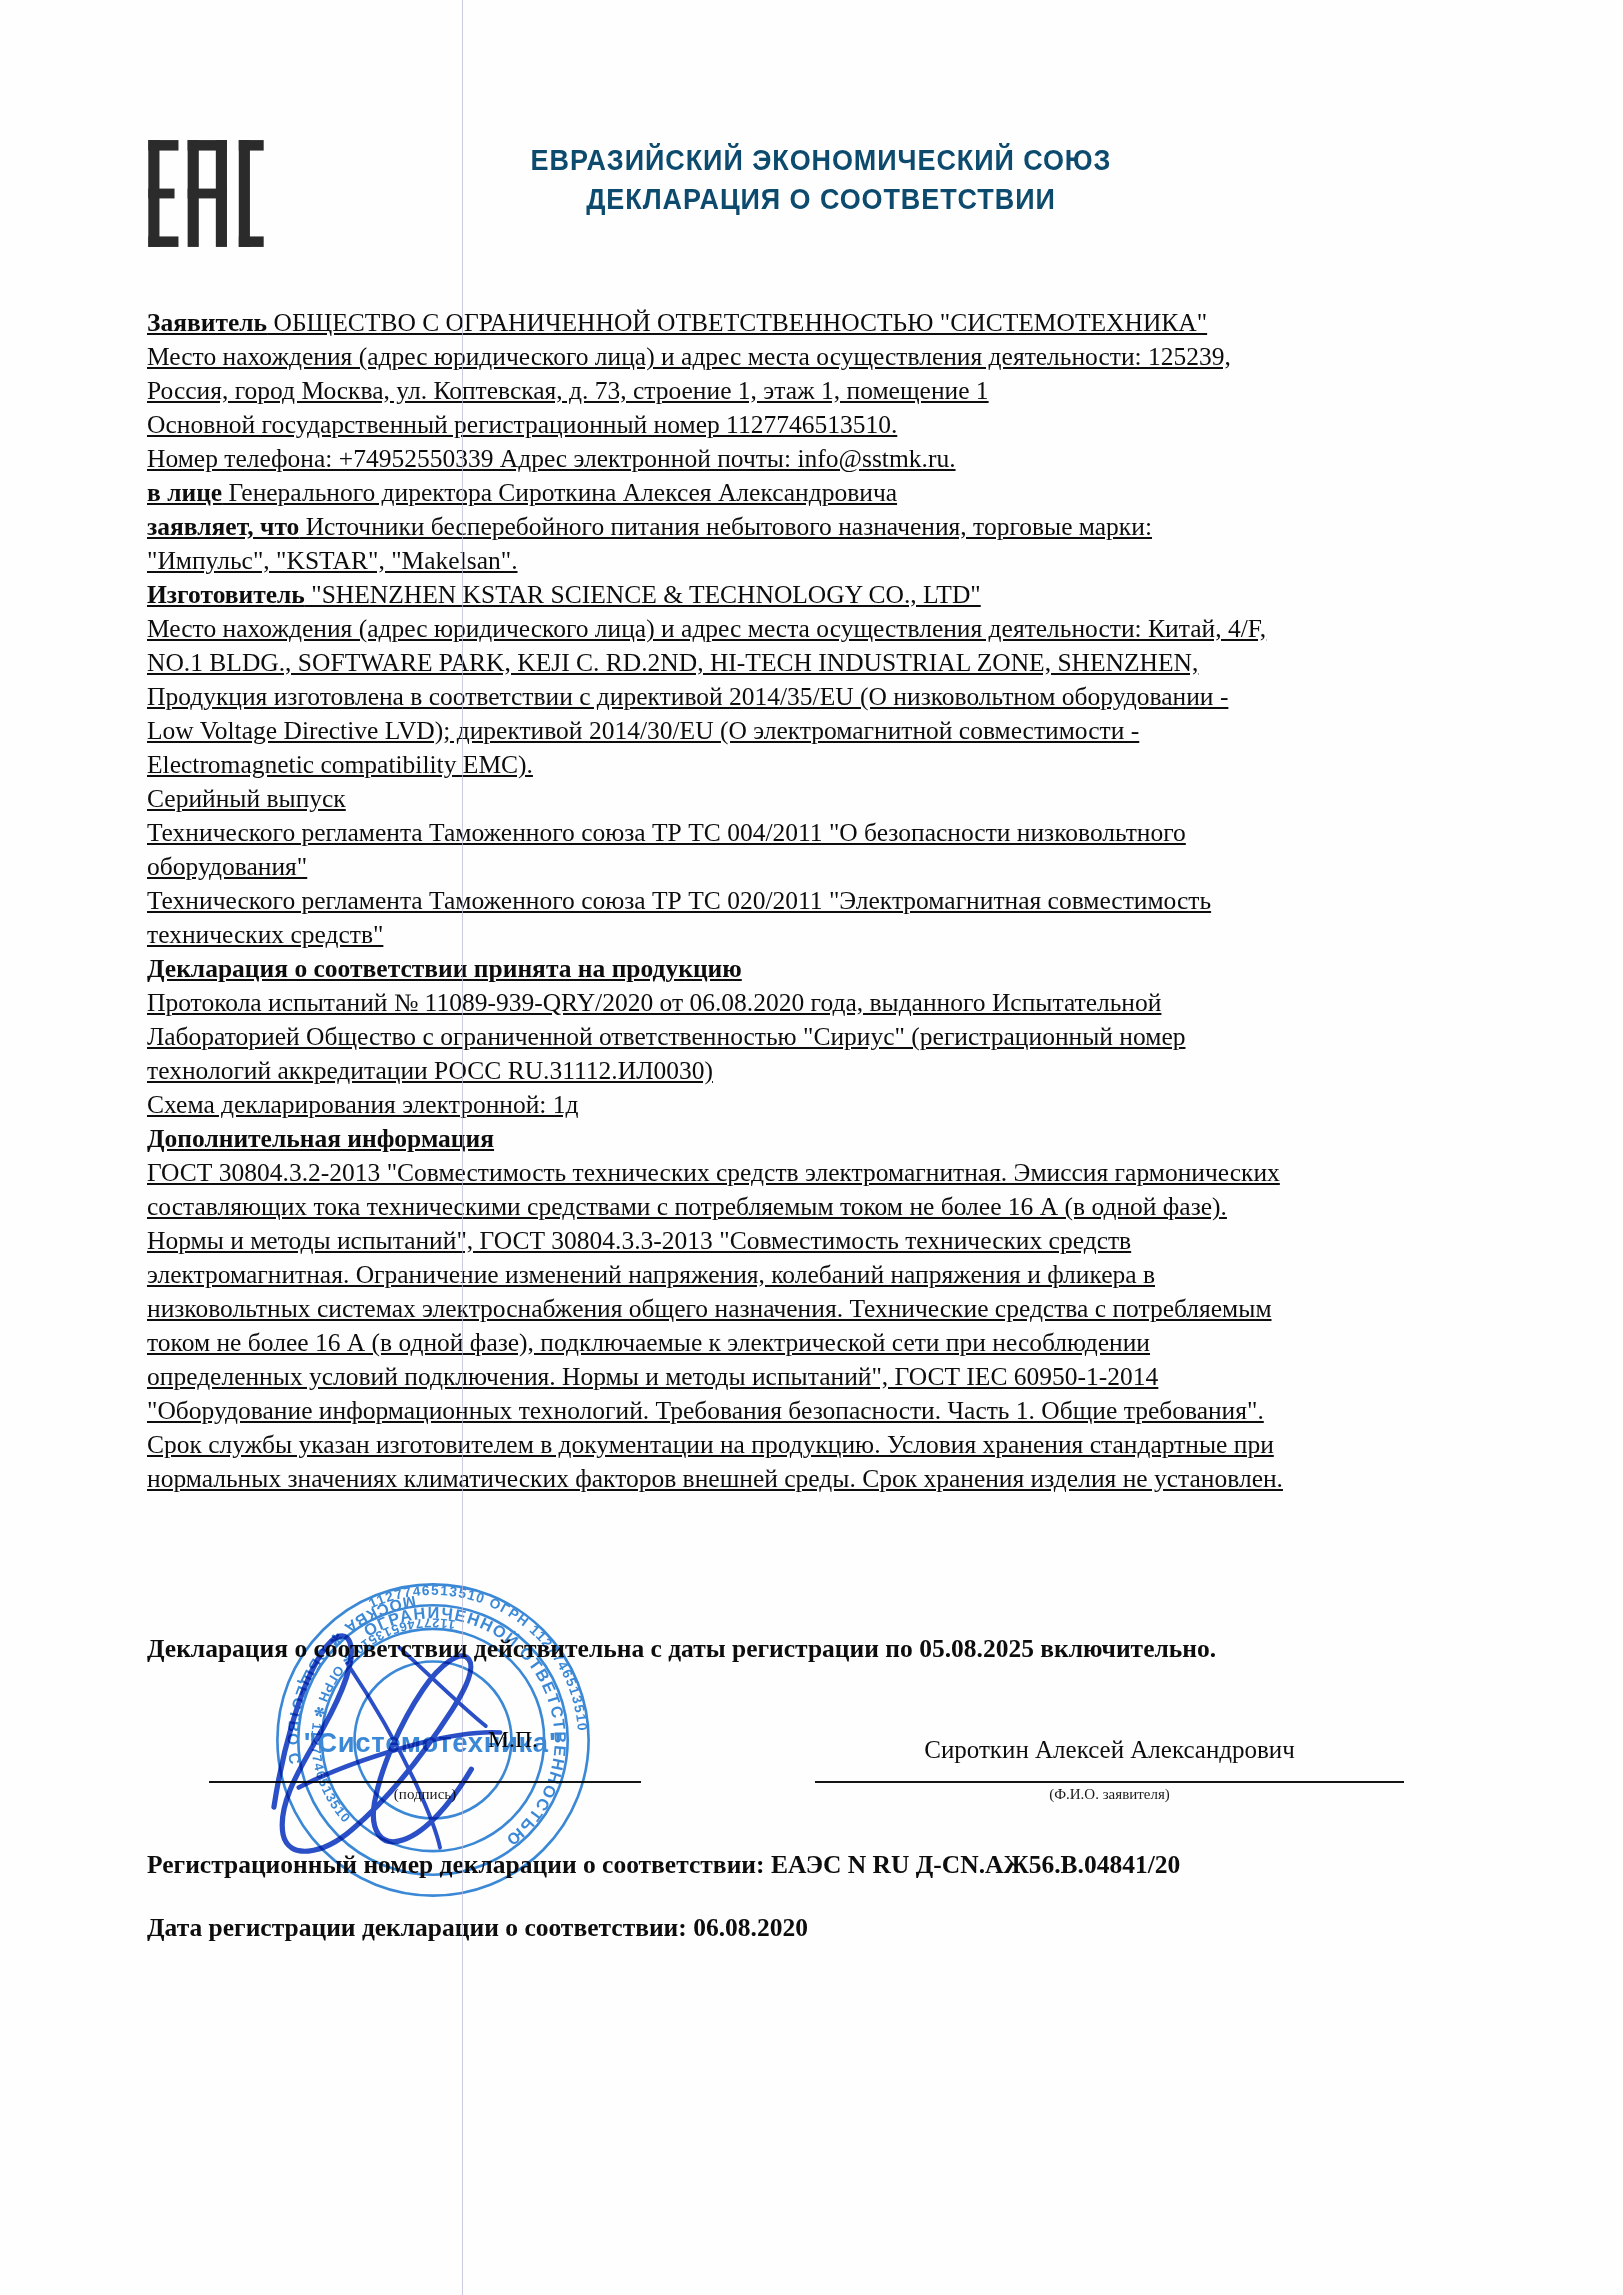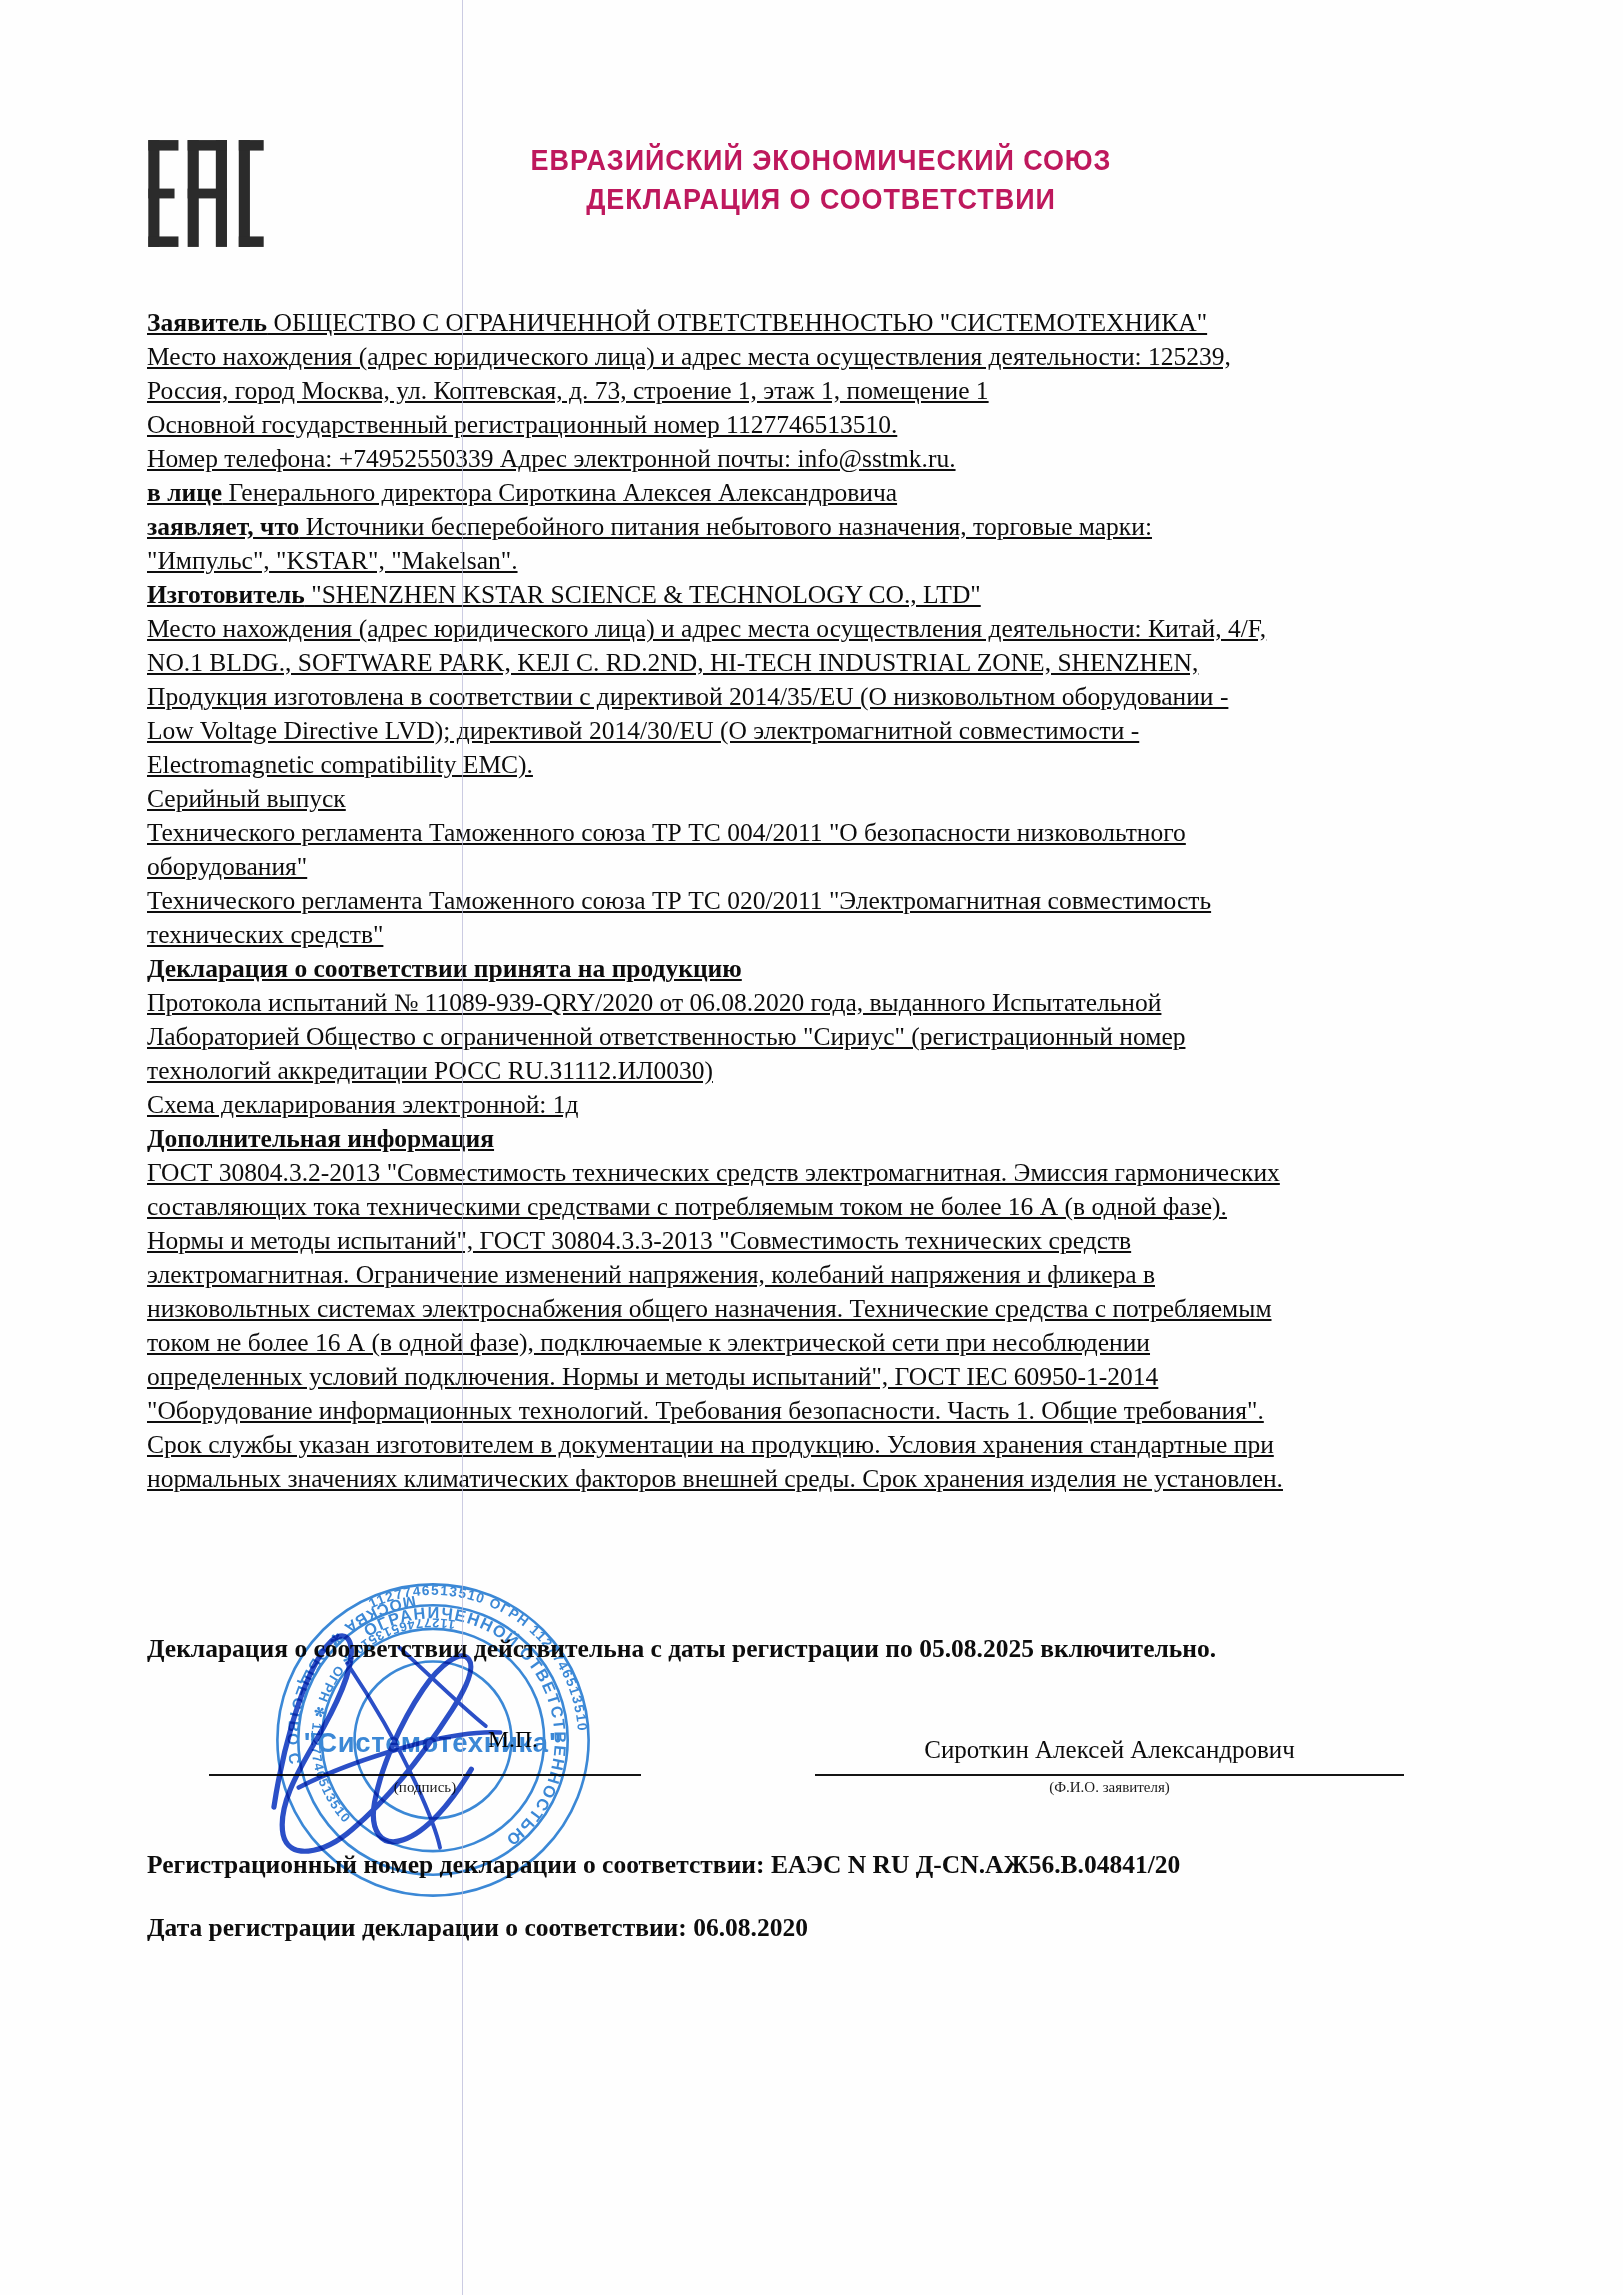--- a/index.html
+++ b/index.html
@@ -19,21 +19,21 @@
   }
 
   
   .header{position:absolute;left:147px;top:128px;width:1316px;height:137px;}
   .eac{position:absolute;left:0;top:7.9px;width:118px;height:115px;}
   .eac svg{display:block;}
   .title-block{
     position:absolute;left:216px;top:13px;width:916px;text-align:center;
     font-family:"Liberation Sans","DejaVu Sans",sans-serif;
     font-weight:bold;font-size:29px;line-height:39px;letter-spacing:1px;
-    color:#be185d;
+    color:#0c4a6e;
   }
   .title-block div{transform:scaleX(.93);transform-origin:center;}
 
   
   .body{
     position:absolute;left:147px;top:306px;width:1314px;
     font-size:25.5px;line-height:34px;text-align:left;text-decoration:underline;
   }
   .body p{margin:0;}
   .body .b{font-weight:bold;}
@@ -44,21 +44,21 @@
     position:absolute;left:147px;top:1632px;width:1314px;
     font-size:25.5px;line-height:34px;font-weight:bold;
   }
 
   
   .sigzone{position:absolute;left:147px;top:1702px;width:1314px;height:131px;}
   .sig-left{position:absolute;left:62px;top:0;width:432px;}
   .sig-right{position:absolute;left:668px;top:0;width:589px;}
   .sig-name{
     text-align:center;font-size:25px;line-height:31px;height:63px;
-    display:flex;align-items:flex-end;justify-content:center;padding-bottom:9px;
+    display:flex;align-items:flex-end;justify-content:center;padding-bottom:16px;
   }
   .sig-rule{border-bottom:2px solid #141414;height:0;}
   .sig-cap{text-align:center;font-size:15px;margin-top:2.6px;color:#1a1a1a;}
 
   
   .footer{
     position:absolute;left:147px;top:1820px;width:1314px;
     font-size:25.5px;line-height:38px;font-weight:bold;
   }
 

